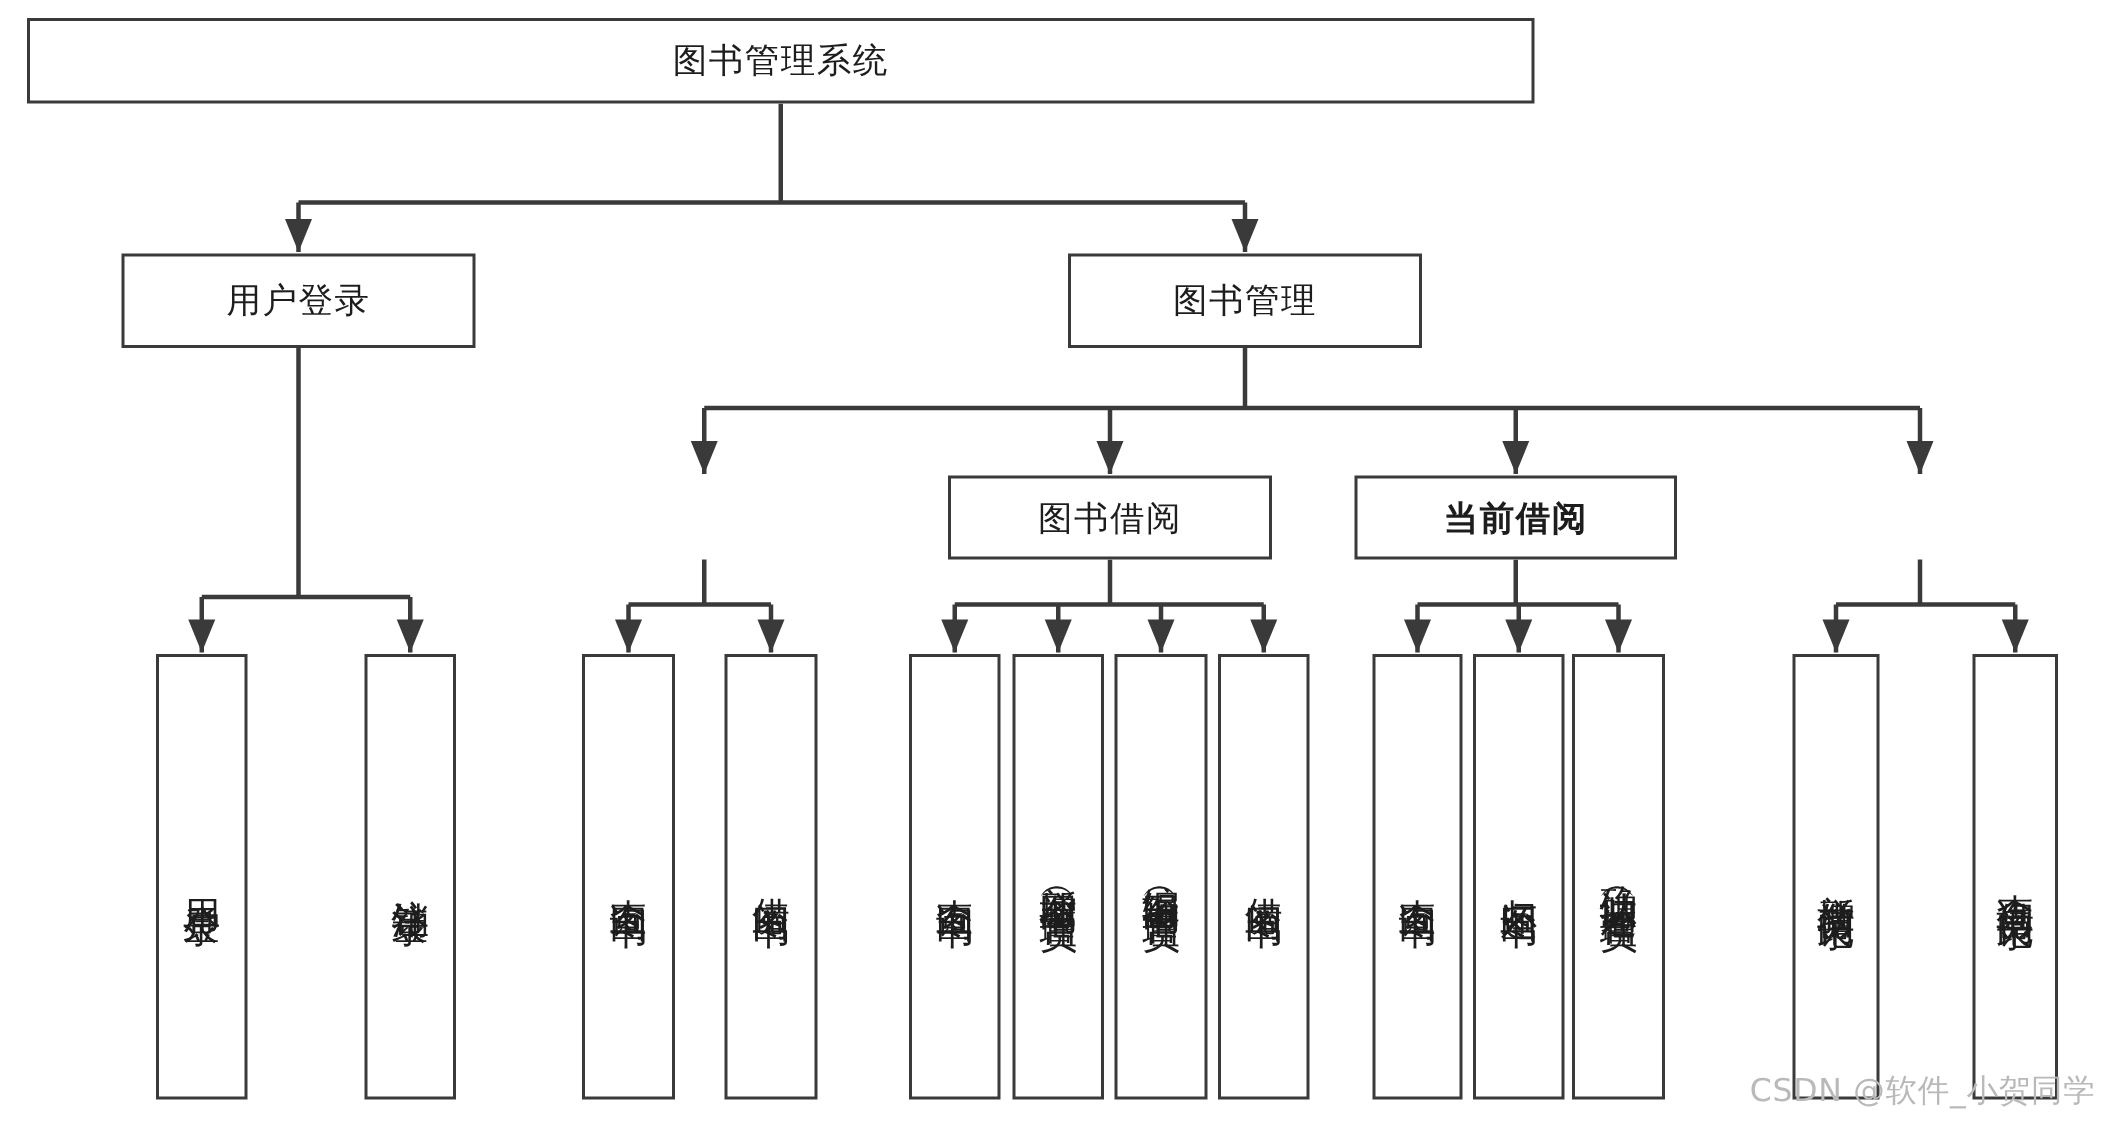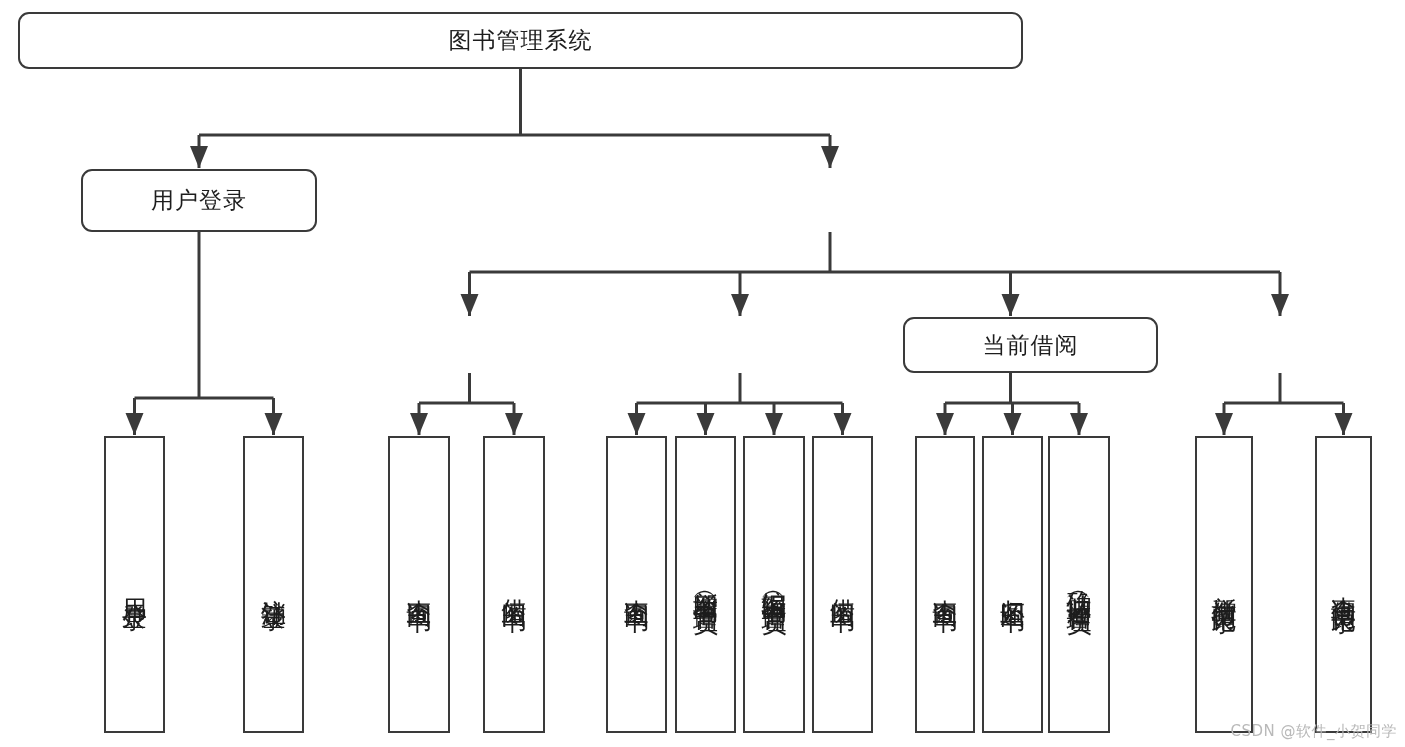--- a/index.html
+++ b/index.html
@@ -32,21 +32,20 @@
     border: 2.5px solid #3a3a3a;
     background: #ffffff;
     display: flex;
     align-items: center;
     justify-content: center;
     color: #1d1d1d;
   }
   .node.h {
     font-size: 23px;
     letter-spacing: 1px;
-    border-radius: 11px;
   }
   .node.v {
     writing-mode: vertical-rl;
     text-orientation: upright;
     font-size: 25px;
     letter-spacing: 3px;
     line-height: 1;
     padding: 4px 0;
     white-space: nowrap;
   }
@@ -54,21 +53,21 @@
     display: block;
   }
   .node.v .lbl {
     writing-mode: vertical-rl;
     text-orientation: upright;
   }
   #watermark {
     position: absolute;
     right: 8px;
     bottom: 6px;
-    font-size: 15px;
+    font-size: 21px;
     color: #b9b9b9;
     letter-spacing: 0.5px;
     font-family: "DejaVu Sans", "Liberation Sans", sans-serif;
     white-space: nowrap;
   }
 </style>
 </head>
 <body>
 
 <div id="canvas">
@@ -128,22 +127,28 @@
       <path d="M 1334.5 413 L 1352.5 413 L 1343.5 435 Z" fill="#3a3a3a"></path>
     </svg>
 
   <div class="node h" style="left:18px; top:12px; width:1005px; height:57px;">
     <span class="lbl">图书管理系统</span>
   </div>
 
   <div class="node h" style="left:81px; top:169px; width:236px; height:63px;">
     <span class="lbl">用户登录</span>
   </div>
+  <div class="node h" style="left:712px; top:169px; width:236px; height:63px;">
+    <span class="lbl">图书管理</span>
+  </div>
 
-  <div class="node h" style="left:903px; top:317px; width:255px; height:56px;">
+  <div class="node h" style="left:632px; top:317px; width:216px; height:56px;">
+    <span class="lbl">图书借阅</span>
+  </div>
+  <div class="node h" style="left:903px; top:317px; width:215px; height:56px;font-weight:bold;">
     <span class="lbl">当前借阅</span>
   </div>
 
   <div class="node v" style="left:104px; top:436px; width:61px; height:297px;">
     <span class="lbl">用户登录</span>
   </div>
   <div class="node v" style="left:243px; top:436px; width:61px; height:297px;">
     <span class="lbl">注销登录</span>
   </div>
 

